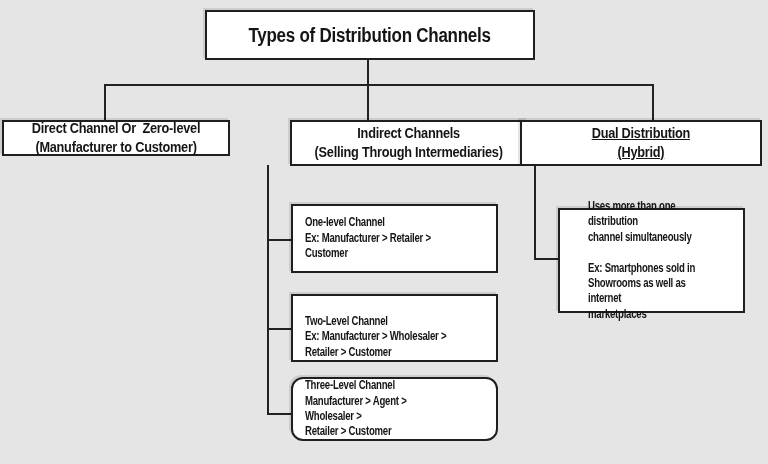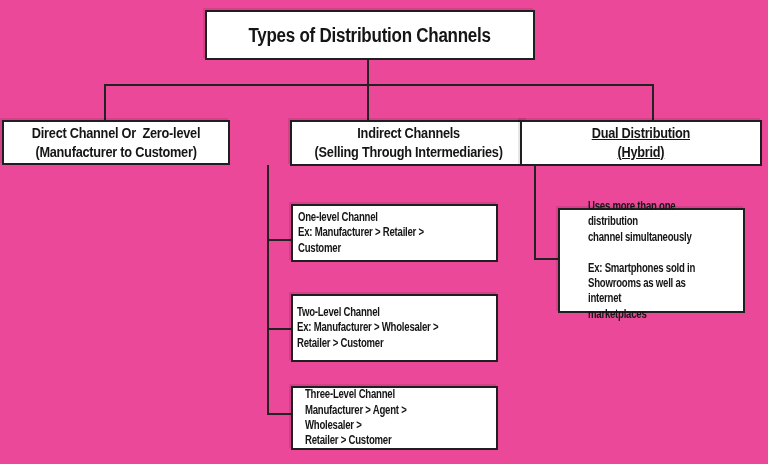--- a/index.html
+++ b/index.html
@@ -4,21 +4,21 @@
 <style>
   html, body {
     margin: 0;
     padding: 0;
     background: #ffffff;
   }
   .canvas {
     position: relative;
     width: 768px;
     height: 464px;
-    background: #ec4899;
+    background: #e5e5e5;
     font-family: "Liberation Sans", sans-serif;
     color: #151515;
     overflow: hidden;
   }
   .node {
     position: absolute;
     box-sizing: border-box;
     background: #ffffff;
     border: 2px solid #1f1f1f;
     display: flex;
@@ -48,30 +48,30 @@
     left: 205px; top: 10px; width: 330px; height: 50px;
   }
   .title-box .txt {
     font-size: 20px;
     transform: scaleX(0.90);
   }
   .branch-box .txt {
     font-size: 15px;
     line-height: 1.25;
   }
-  .direct-box   { left: 2px;   top: 120px; width: 228px; height: 45px; }
+  .direct-box   { left: 2px;   top: 120px; width: 228px; height: 36px; }
   .indirect-box { left: 258px; top: 120px; width: 238px; height: 46px; margin-left: 32px; }
   .dual-box     { left: 520px; top: 120px; width: 242px; height: 46px; text-decoration: underline; }
   .sub-box .txt {
     font-size: 12px;
     line-height: 1.28;
   }
-  .one-level-box   { left: 291px; top: 204px; width: 207px; height: 58px; padding-left: 5px; }
-  .two-level-box   { left: 291px; top: 294px; width: 207px; height: 68px; padding-left: 4px; }
-  .three-level-box { left: 291px; top: 386px; width: 207px; height: 64px; padding-left: 12px; }
+  .one-level-box   { left: 291px; top: 204px; width: 207px; height: 69px; padding-left: 12px; }
+  .two-level-box   { left: 291px; top: 294px; width: 207px; height: 68px; padding-left: 12px; align-items: flex-end; }
+  .three-level-box { left: 291px; top: 377px; width: 207px; height: 64px; padding-left: 12px; border-radius: 12px; }
   .dual-detail-box { left: 558px; top: 208px; width: 187px; height: 105px; padding-left: 28px; }
   .line {
     position: absolute;
     background: #222222;
   }
   .v-title-trunk   { left: 367px; top: 60px;  width: 2px;  height: 60px; }
   .h-connector     { left: 104px; top: 84px;  width: 550px; height: 2px; }
   .v-left-drop     { left: 104px; top: 84px;  width: 2px;  height: 36px; }
   .v-right-drop    { left: 652px; top: 84px;  width: 2px;  height: 36px; }
   .v-indirect-trunk{ left: 267px; top: 165px; width: 2px;  height: 250px; }

